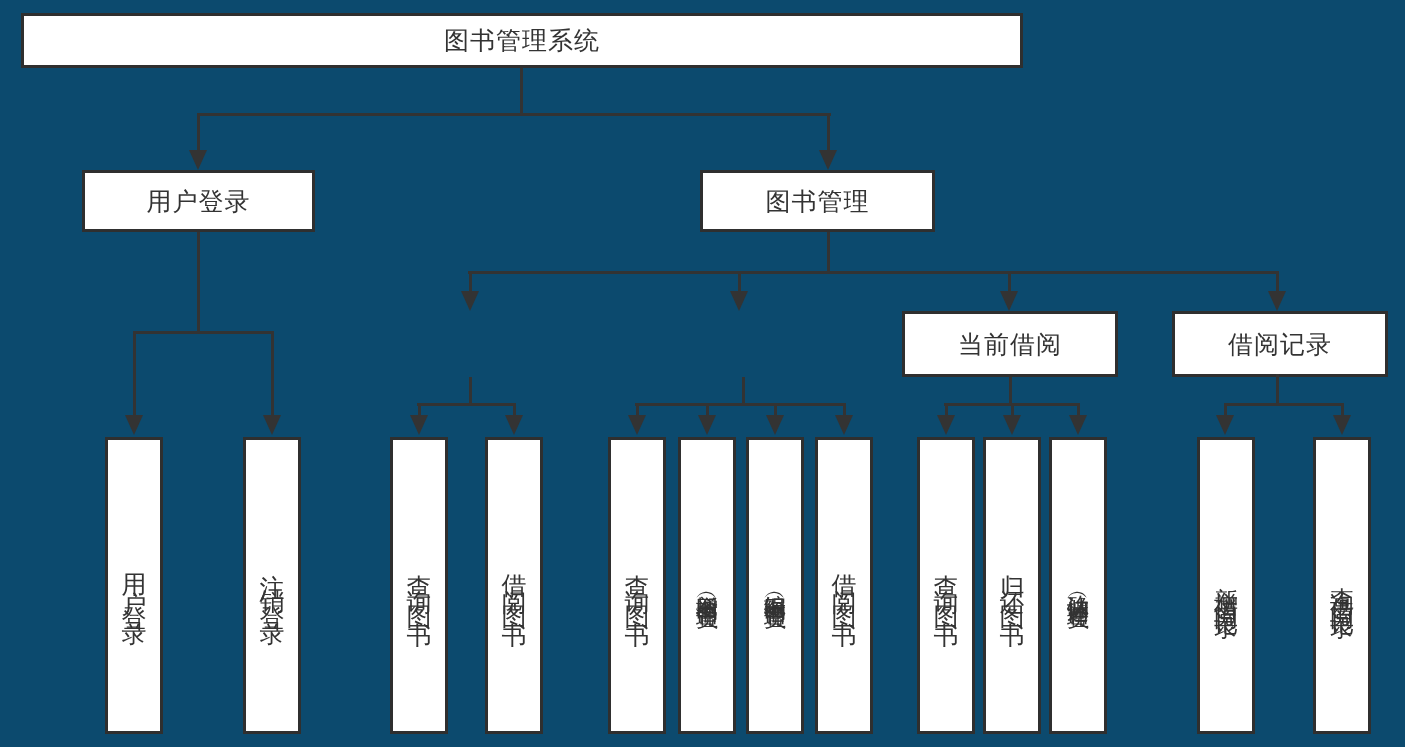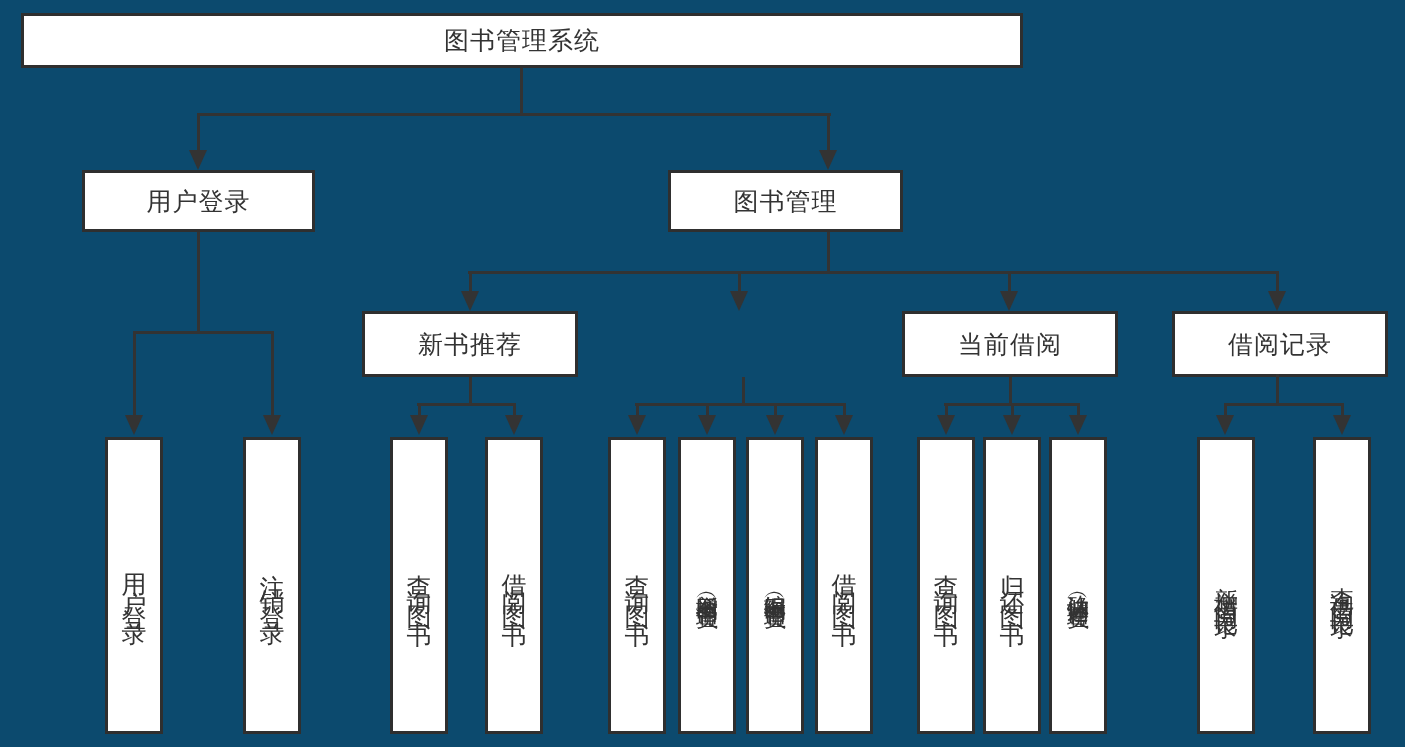--- a/index.html
+++ b/index.html
@@ -43,21 +43,21 @@
   <div class="vl" style="left:520px;top:68px;height:47px"></div>
   <div class="hl" style="left:198px;top:113px;width:633px"></div>
   <div class="vl" style="left:197px;top:113px;height:39px"></div>
   <div class="arr" style="left:189px;top:150px"></div>
   <div class="vl" style="left:827px;top:113px;height:39px"></div>
   <div class="arr" style="left:819px;top:150px"></div>
 
   <div class="box hbox l2" style="left:82px;width:233px">
     <span>用户登录</span>
   </div>
-  <div class="box hbox l2" style="left:668px;width:235px">
+  <div class="box hbox l2" style="left:700px;width:235px">
     <span>图书管理</span>
   </div>
 
   <div class="vl" style="left:197px;top:232px;height:101px"></div>
   <div class="hl" style="left:133px;top:331px;width:141px"></div>
   <div class="vl" style="left:133px;top:331px;height:86px"></div>
   <div class="arr" style="left:125px;top:415px"></div>
   <div class="vl" style="left:271px;top:331px;height:86px"></div>
   <div class="arr" style="left:263px;top:415px"></div>
 
@@ -65,23 +65,20 @@
   <div class="hl" style="left:468px;top:271px;width:811px"></div>
   <div class="vl" style="left:469px;top:271px;height:22px"></div>
   <div class="arr" style="left:461px;top:291px"></div>
   <div class="vl" style="left:738px;top:271px;height:22px"></div>
   <div class="arr" style="left:730px;top:291px"></div>
   <div class="vl" style="left:1008px;top:271px;height:22px"></div>
   <div class="arr" style="left:1000px;top:291px"></div>
   <div class="vl" style="left:1276px;top:271px;height:22px"></div>
   <div class="arr" style="left:1268px;top:291px"></div>
 
-  <div class="box hbox l3" style="left:362px;width:216px">
-    <span>新书推荐</span>
-  </div>
   <div class="box hbox l3" style="left:902px;width:216px">
     <span>当前借阅</span>
   </div>
   <div class="box hbox l3" style="left:1172px;width:216px">
     <span>借阅记录</span>
   </div>
 
   <div class="vl" style="left:469px;top:377px;height:28px"></div>
   <div class="hl" style="left:417px;top:403px;width:99px"></div>
   <div class="vl" style="left:418px;top:403px;height:14px"></div>

